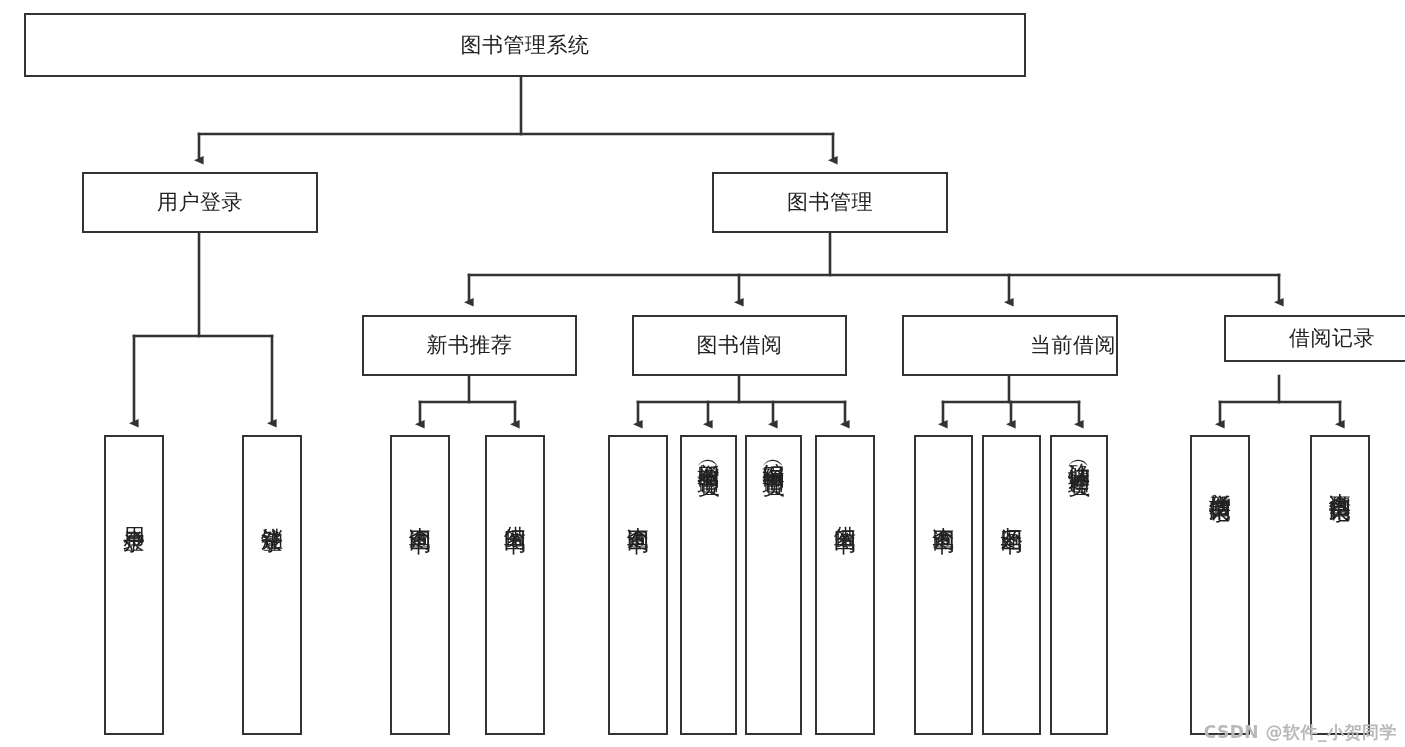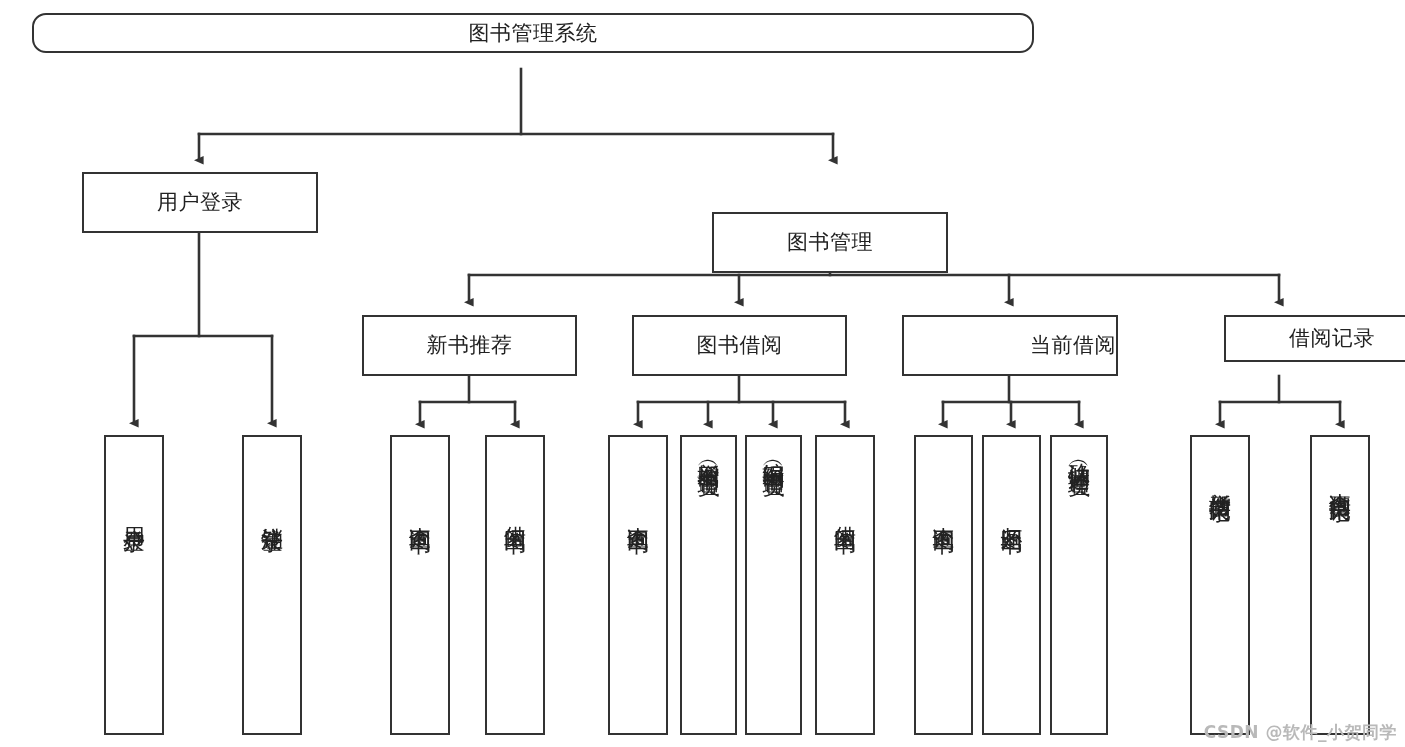--- a/index.html
+++ b/index.html
@@ -117,29 +117,29 @@
       <path d="M1011,402 L1011,424" marker-end="url(#arrow)"></path>
       <path d="M1079,402 L1079,424" marker-end="url(#arrow)"></path>
 
       <path d="M1279,376 L1279,402"></path>
       <path d="M1220,402 L1340,402"></path>
       <path d="M1220,402 L1220,424" marker-end="url(#arrow)"></path>
       <path d="M1340,402 L1340,424" marker-end="url(#arrow)"></path>
     </g>
   </svg>
 
-  <div class="node-box" style="left:32px;top:13px;width:1002px;height:40px;border-radius:14px;">
+  <div class="node-box" style="left:24px;top:13px;width:1002px;height:64px;">
     <span class="node-label">图书管理系统</span>
   </div>
 
   <div class="node-box" style="left:82px;top:172px;width:236px;height:61px;">
     <span class="node-label">用户登录</span>
   </div>
 
-  <div class="node-box" style="left:712px;top:172px;width:236px;height:61px;margin-top:40px;">
+  <div class="node-box" style="left:712px;top:172px;width:236px;height:61px;">
     <span class="node-label">图书管理</span>
   </div>
 
   <div class="node-box" style="left:632px;top:315px;width:215px;height:61px;">
     <span class="node-label">图书借阅</span>
   </div>
 
   <div class="node-box" style="left:362px;top:315px;width:215px;height:61px;">
     <span class="node-label">新书推荐</span>
   </div>

